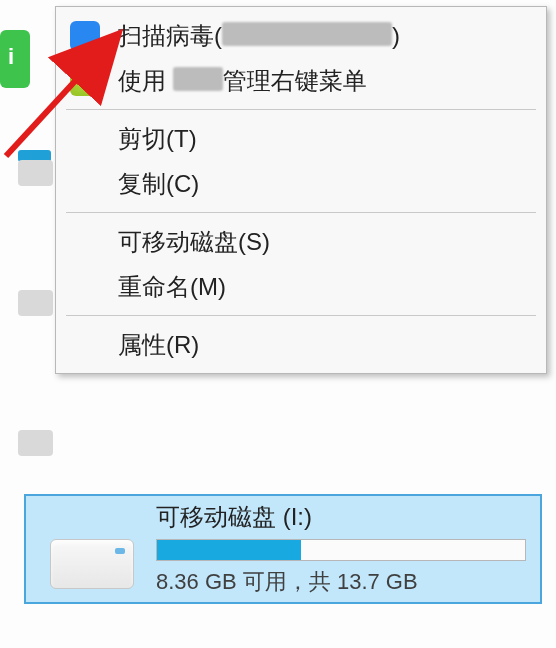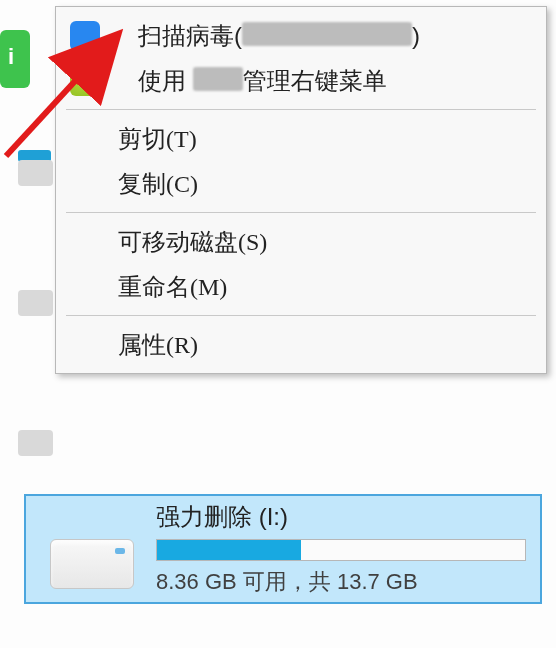--- a/index.html
+++ b/index.html
@@ -29,30 +29,30 @@
   .menu-item {
     display: flex;
     align-items: center;
     height: 45px;
     padding: 0 18px 0 18px;
     font-size: 24px;
     color: #222;
     cursor: default;
     white-space: nowrap;
   }
-  .menu-item.has-icon { padding-left: 14px; gap: 20px; }
+  .menu-item.has-icon { padding-left: 14px; }
   .menu-item .menu-icon {
     width: 30px; height: 30px;
     margin-right: 18px;
     border-radius: 6px;
     flex: none;
     display: flex; align-items: center; justify-content: center;
     overflow: hidden;
   }
-  .menu-item.no-icon { padding-left: 62px; font-family: Liberation Serif, serif; }
+  .menu-item.no-icon { padding-left: 62px; }
   .ic-blue { background: #2887f0; }
   .ic-purple { background: radial-gradient(circle at 40% 40%, #a982ff, #6c57e8); }
   .ic-green1 { background: radial-gradient(circle at 40% 40%, #7bc64d, #4ca423); }
   .ic-green2 { background: radial-gradient(circle at 40% 40%, #b6da3f, #8dbd1e); }
   .separator { height: 1px; background: #c9c9c9; margin: 6px 10px; }
 
   .masked {
     display: inline-block;
     height: 24px;
     border-radius: 3px;
@@ -154,21 +154,21 @@
     <div class="menu-item no-icon">
       <span>属性(R)</span>
     </div>
   </div>
 
   <div class="drive-row">
     <div class="drive-icon-wrap">
       <div class="drive-icon"></div>
     </div>
     <div class="drive-info">
-      <div class="drive-title">强力删除 (I:)</div>
+      <div class="drive-title">可移动磁盘 (I:)</div>
       <div class="capacity-bar">
         <div class="capacity-fill" style="width: 39%;"></div>
       </div>
       <div class="capacity-text">8.36 GB 可用，共 13.7 GB</div>
     </div>
   </div>
 
   <div class="arrow">
     <svg width="140" height="130">
       <defs>

